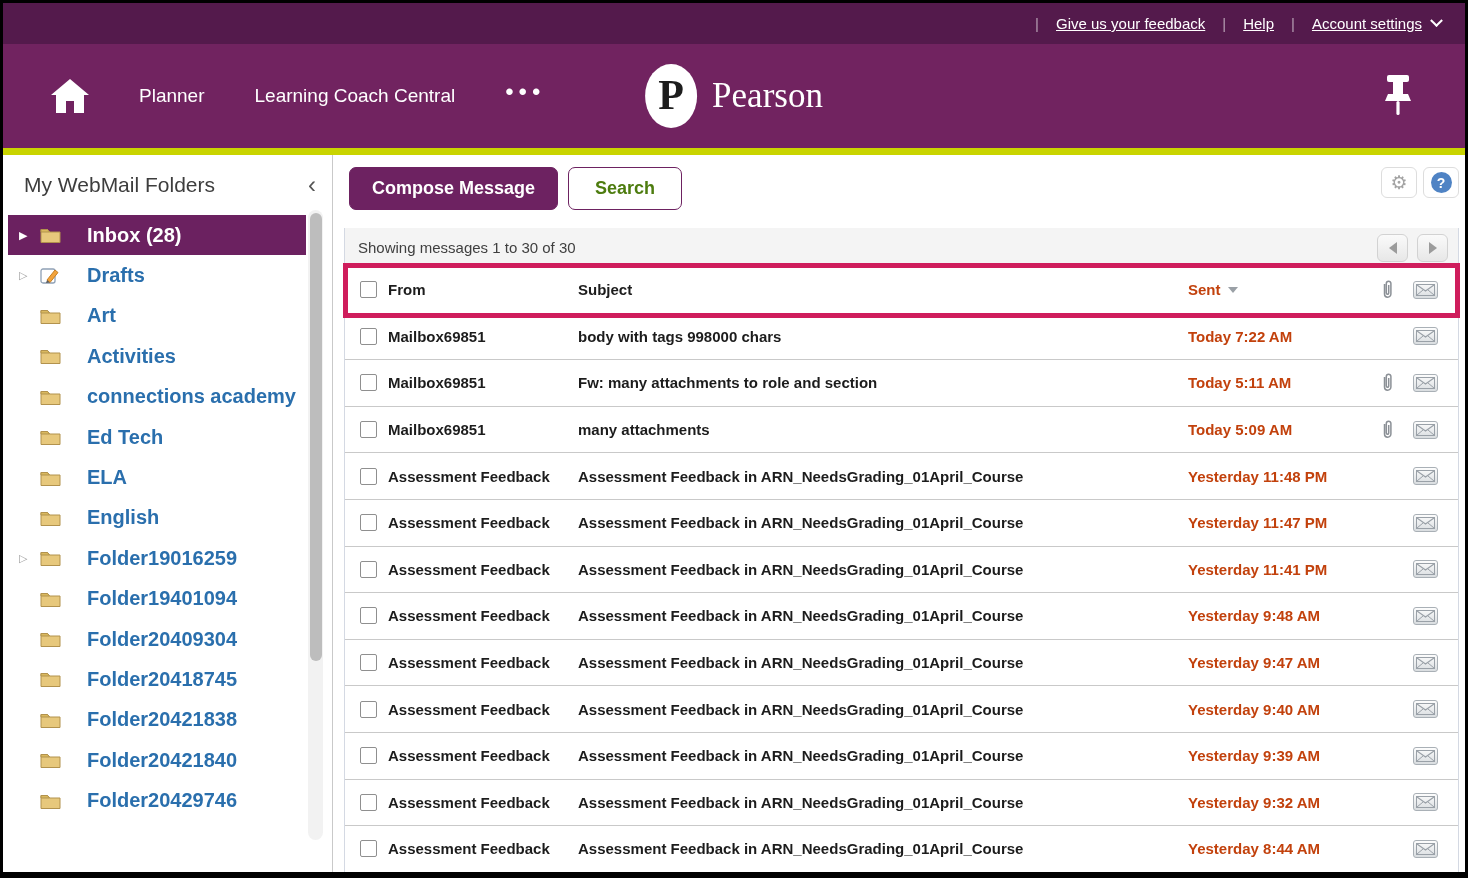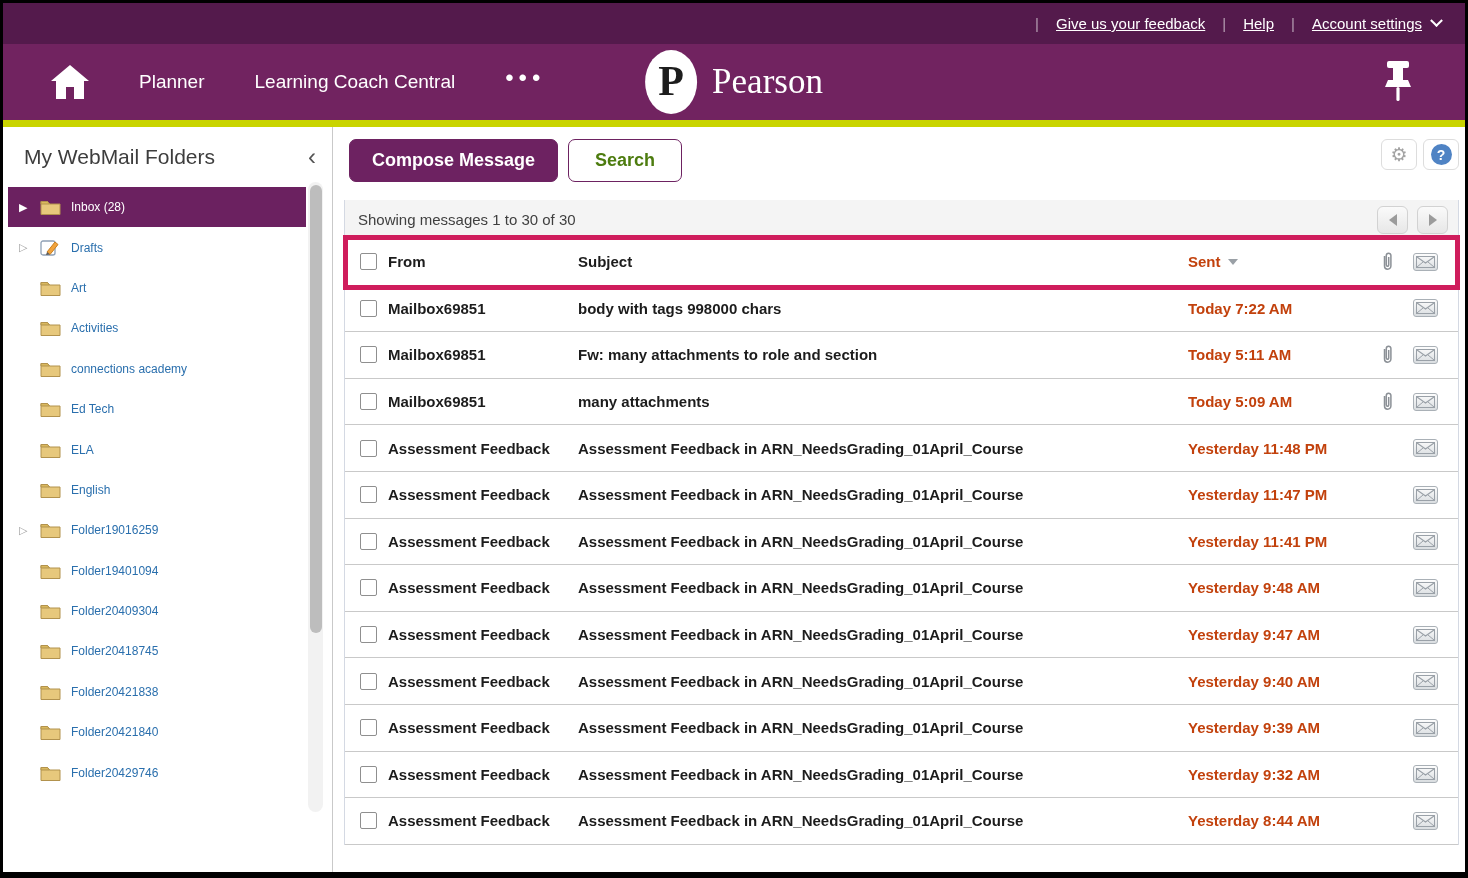--- a/index.html
+++ b/index.html
@@ -8,21 +8,21 @@
   .frame { position:absolute; left:3px; top:3px; right:3px; bottom:6px; background:#fff; overflow:hidden; }
 
   
   .topbar { height:41px; background:#541a4c; display:flex; align-items:center; justify-content:flex-end; padding-right:24px; }
   .tb-item { display:flex; align-items:center; color:#fff; font-size:15px; }
   .tb-item::before { content:"|"; color:rgba(255,255,255,.55); margin:0 17px; font-weight:400; }
   .tb-link { color:#fff; text-decoration:underline; cursor:pointer; }
   .tb-caret { width:9px; height:9px; border-right:2px solid #fff; border-bottom:2px solid #fff; transform:rotate(45deg) translate(-2px,-2px); margin-left:10px; display:inline-block; }
 
   
-  .navbar { height:76px; background:#712360; position:relative; display:flex; align-items:center; }
+  .navbar { height:104px; background:#712360; position:relative; display:flex; align-items:center; }
   .nav-left { display:flex; align-items:center; gap:50px; padding-left:48px; }
   .nav-item { color:#fff; font-size:19px; cursor:pointer; white-space:nowrap; }
   .nav-more { color:#fff; font-size:24px; letter-spacing:5px; cursor:pointer; line-height:1; padding-bottom:8px; }
   .brand { position:absolute; left:50%; transform:translateX(-50%); display:flex; align-items:center; gap:15px; }
   .brand-logo { width:52px; height:64px; background:#fff; border-radius:50%; display:flex; align-items:center; justify-content:center; }
   .brand-logo span { font-family:"Liberation Serif", serif; font-size:42px; font-weight:bold; color:#1d1d1d; transform:translateY(-1px); }
   .brand-name { font-family:"Liberation Serif", serif; font-size:35px; color:#fff; }
   .nav-right { position:absolute; right:0; top:0; height:100%; display:flex; align-items:center; gap:46px; padding-right:52px; }
   .mail-col { position:relative; height:100%; display:flex; align-items:center; }
   .mail-accent { position:absolute; top:0; left:0; right:0; height:7px; background:#ec1170; }
@@ -38,21 +38,21 @@
   .main { flex:1; padding:12px 6px 0 11px; position:relative; }
 
   
   .sb-header { display:flex; align-items:center; justify-content:space-between; padding:18px 12px 16px 21px; }
   .sb-title { font-size:21px; color:#3d3d3d; }
   .sb-collapse { font-size:24px; color:#555; cursor:pointer; line-height:14px; padding:0 4px; }
   .f-list { margin-top:2px; }
   .f-item { display:flex; align-items:center; height:40.4px; padding-left:16px; cursor:pointer; }
   .f-exp { width:21px; font-size:11px; color:#9a9a9a; flex:none; }
   .f-icon { width:28px; flex:none; display:flex; align-items:center; }
-  .f-label { font-size:12px; font-weight:normal; color:#2a6fad; margin-left:3px; white-space:nowrap; }
+  .f-label { font-size:20px; font-weight:bold; color:#2a6fad; margin-left:19px; white-space:nowrap; }
   .f-item.selected { background:#6b2160; margin:0 26px 0 5px; padding-left:11px; }
   .f-item.selected .f-label { color:#fff; }
   .f-item.selected .f-exp { color:#fff; font-size:11px; }
   .sb-scroll-track { position:absolute; top:55px; right:9px; width:15px; height:630px; background:#f2f2f2; border-radius:8px; }
   .sb-scroll-thumb { position:absolute; top:3px; left:1.5px; width:12px; height:448px; background:#bdbdbd; border-radius:7px; }
   .sb-texture { position:absolute; left:0; right:1px; bottom:0; height:31px; background:#ececec;
       background-image:repeating-linear-gradient(45deg, rgba(255,255,255,.75) 0 2px, rgba(0,0,0,0) 2px 5px); }
 
   
   .toolbar { display:flex; align-items:center; margin-bottom:18px; padding-top:0; }

